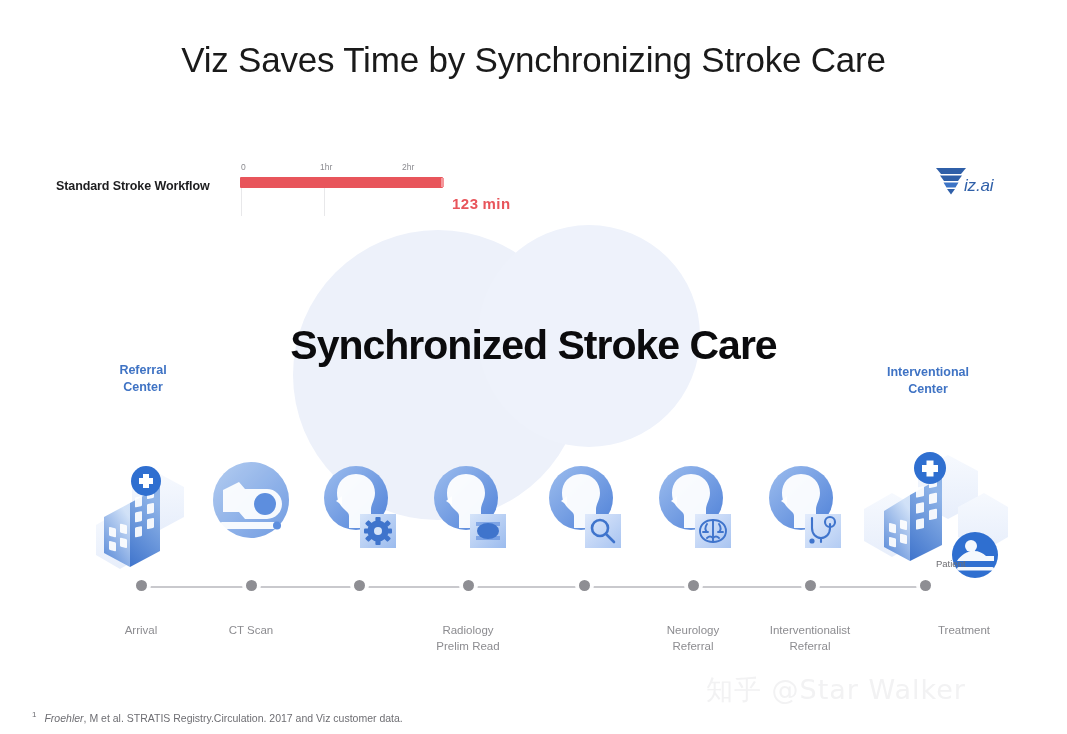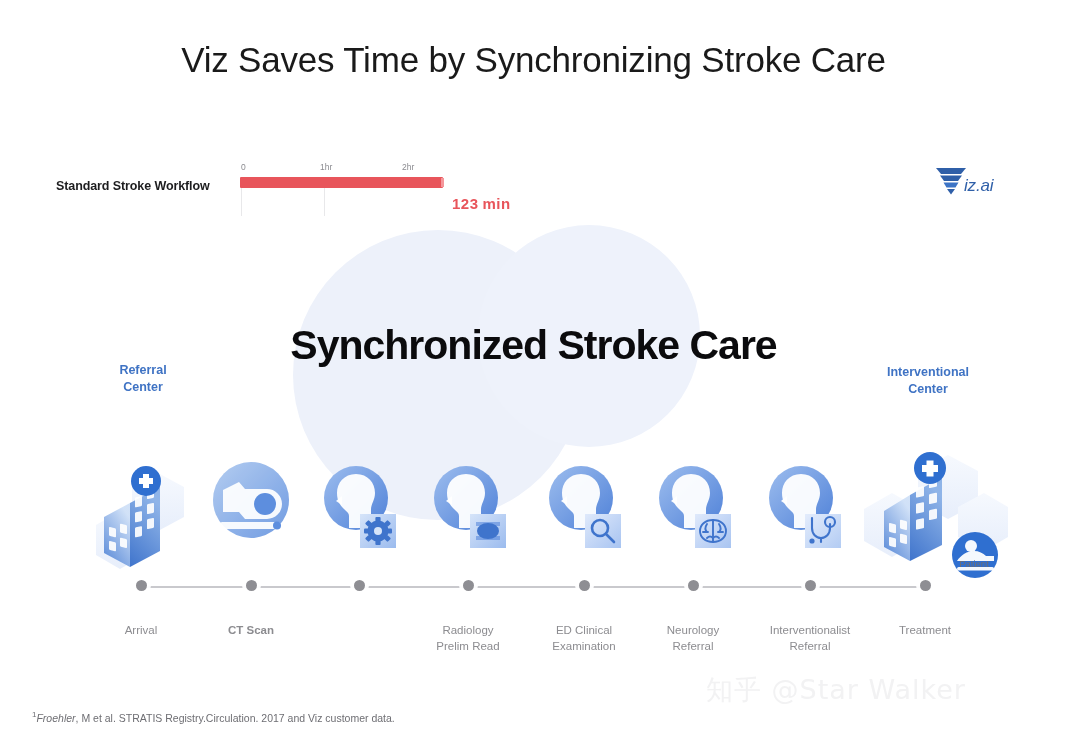--- a/index.html
+++ b/index.html
@@ -225,35 +225,34 @@
     line-height: 16px;
     width: 120px;
   }
 
   
   .patient-caption {
     position: absolute;
     left: 936px;
     top: 558px;
     width: 76px;
-    text-align: center;
     font-size: 9.5px;
     color: #6e6e73;
   }
 
   
   .footnote {
     position: absolute;
     left: 32px;
     top: 710px;
     font-size: 10.5px;
     color: #6e6e73;
   }
   .footnote .sup { font-size: 8px; vertical-align: super; }
-  .footnote .ital { font-style: italic; }
+  .footnote .ital { font-style: italic; margin-left: 8px; }
 
   
   .watermark {
     position: absolute;
     left: 706px;
     top: 672px;
     font-size: 27px;
     color: #f2f2f3;
     letter-spacing: 1px;
     white-space: nowrap;
@@ -568,40 +567,36 @@
     <div class="track-dot" style="left:468px;"></div>
     <div class="track-dot" style="left:584px;"></div>
     <div class="track-dot" style="left:693px;"></div>
     <div class="track-dot" style="left:810px;"></div>
     <div class="track-dot" style="left:925px;"></div>
   </div>
 
   <div class="step-label" style="left:81px;">
     <div>Arrival</div>
   </div>
-  <div class="step-label" style="left:191px;font-weight:bold;">
+  <div class="step-label" style="left:191px;">
     <div>CT Scan</div>
   </div>
   <div class="step-label" style="left:408px;text-align:center;">
     <div>Radiology</div>
     <div>Prelim Read</div>
   </div>
-  <div class="step-label" style="left:524px;">
-    <div>ED Clinical</div>
-    <div>Examination</div>
-  </div>
   <div class="step-label" style="left:633px;">
     <div>Neurology</div>
     <div>Referral</div>
   </div>
   <div class="step-label" style="left:750px;">
     <div>Interventionalist</div>
     <div>Referral</div>
   </div>
-  <div class="step-label" style="left:865px;">
+  <div class="step-label" style="left:904px;">
     <div>Treatment</div>
   </div>
 
   <div class="footnote">
     <span class="sup">1</span><span class="ital">Froehler</span><span>, M et al. STRATIS Registry.Circulation. 2017 and Viz customer data.</span>
   </div>
 
   <div class="watermark">知乎 @Star Walker</div>
 
 </div>

